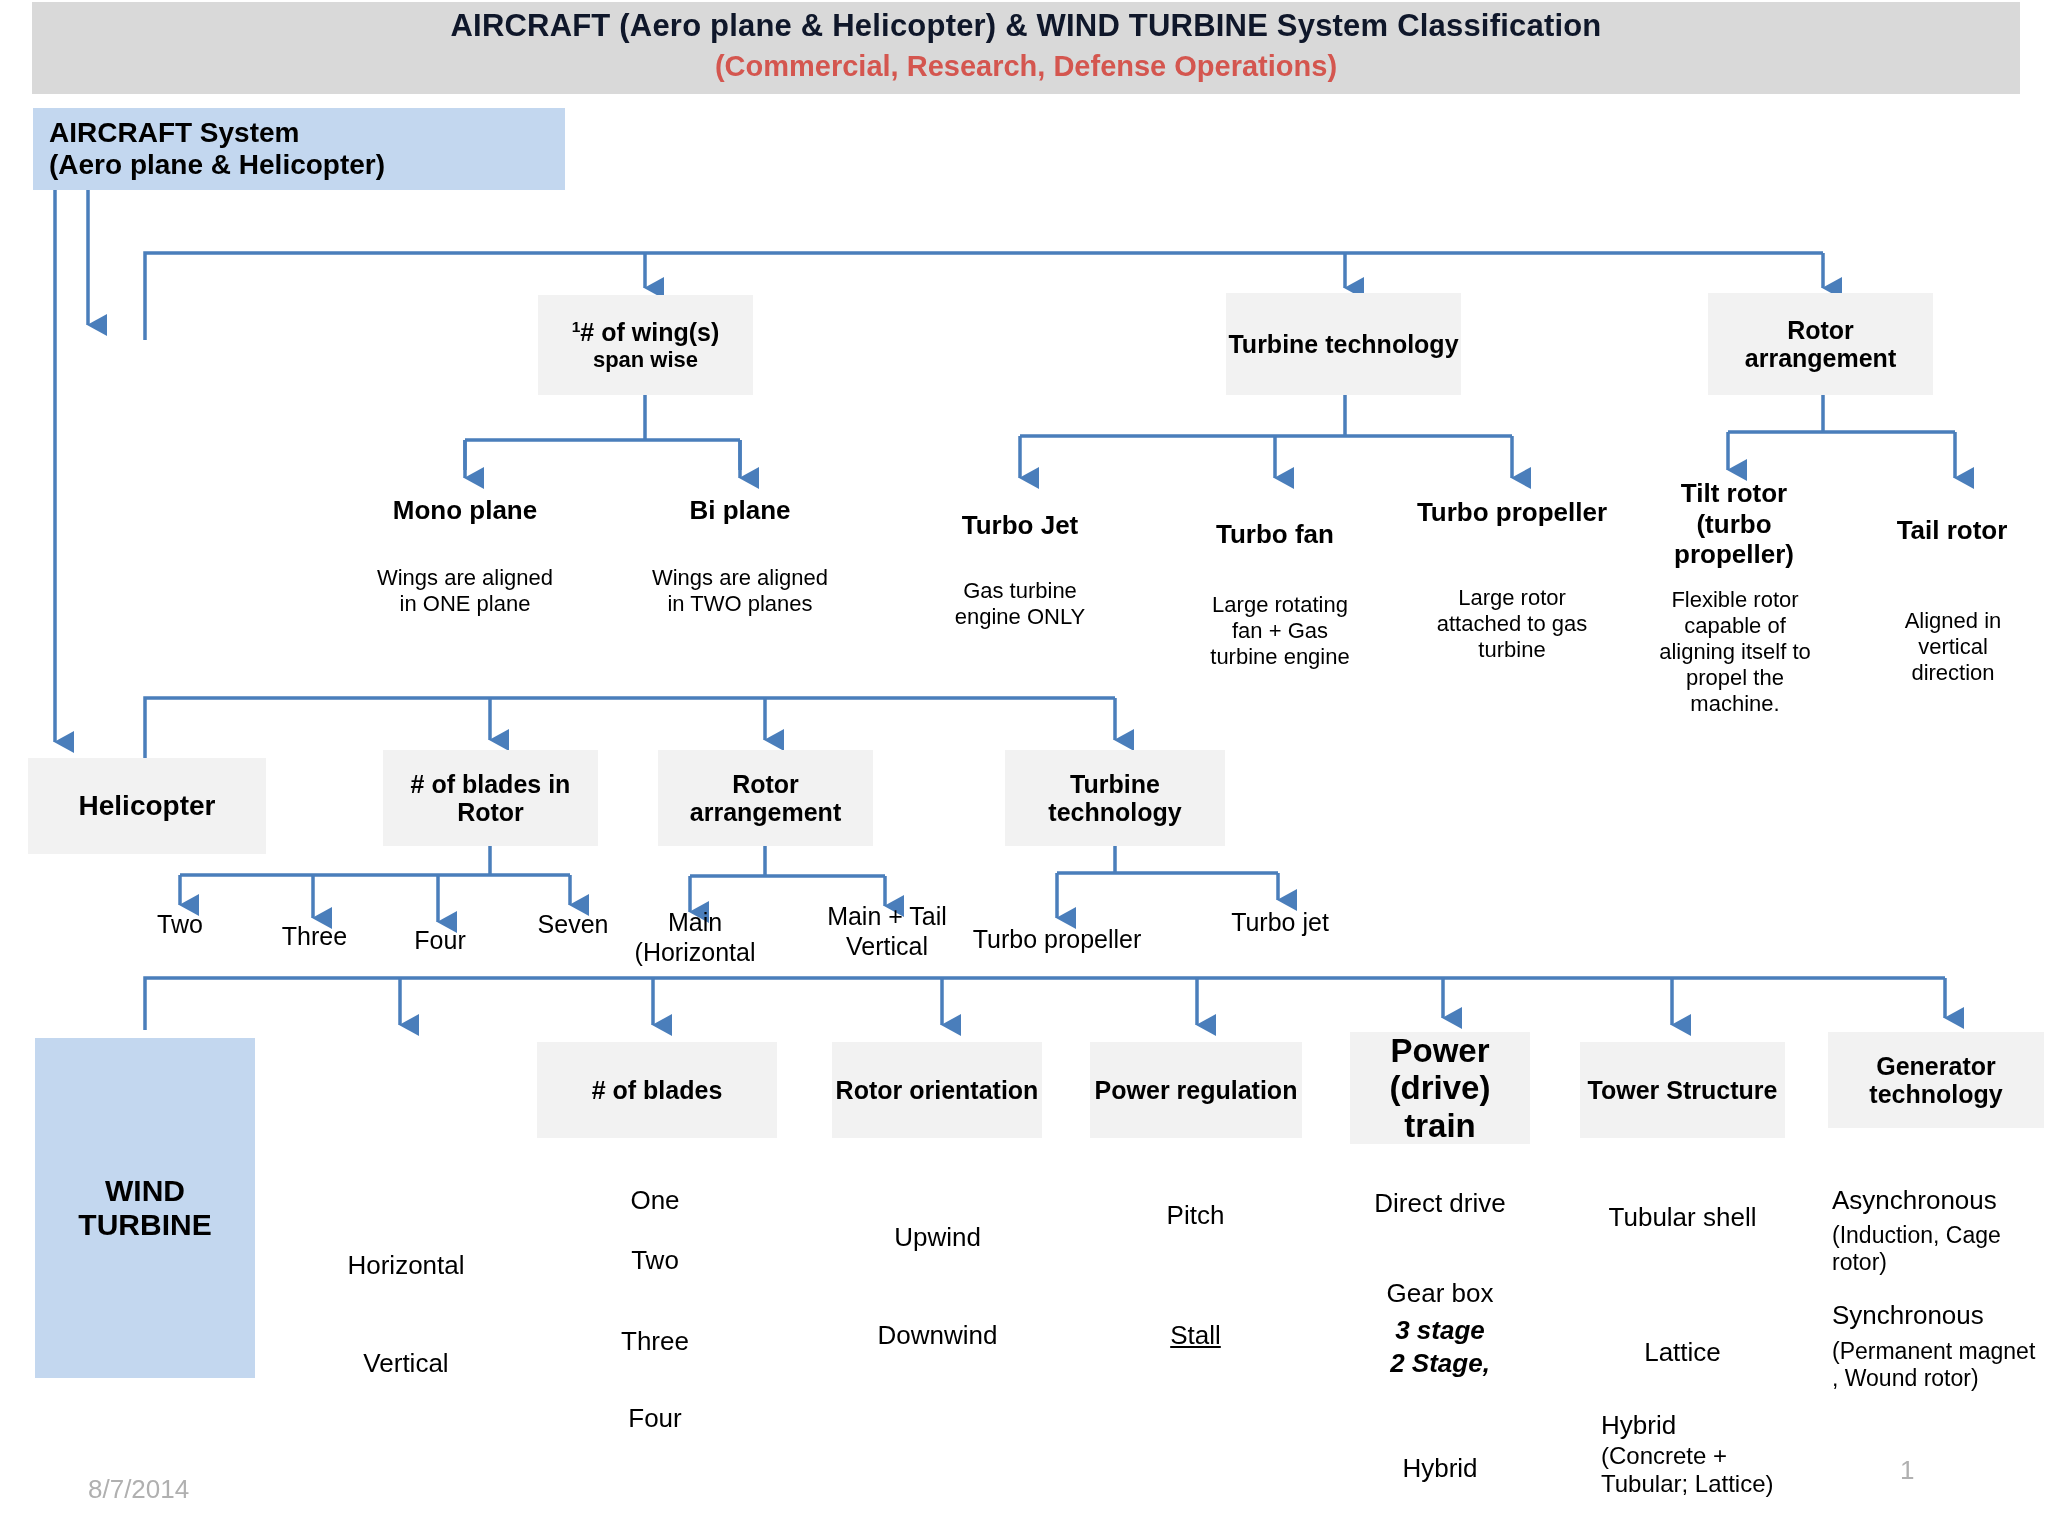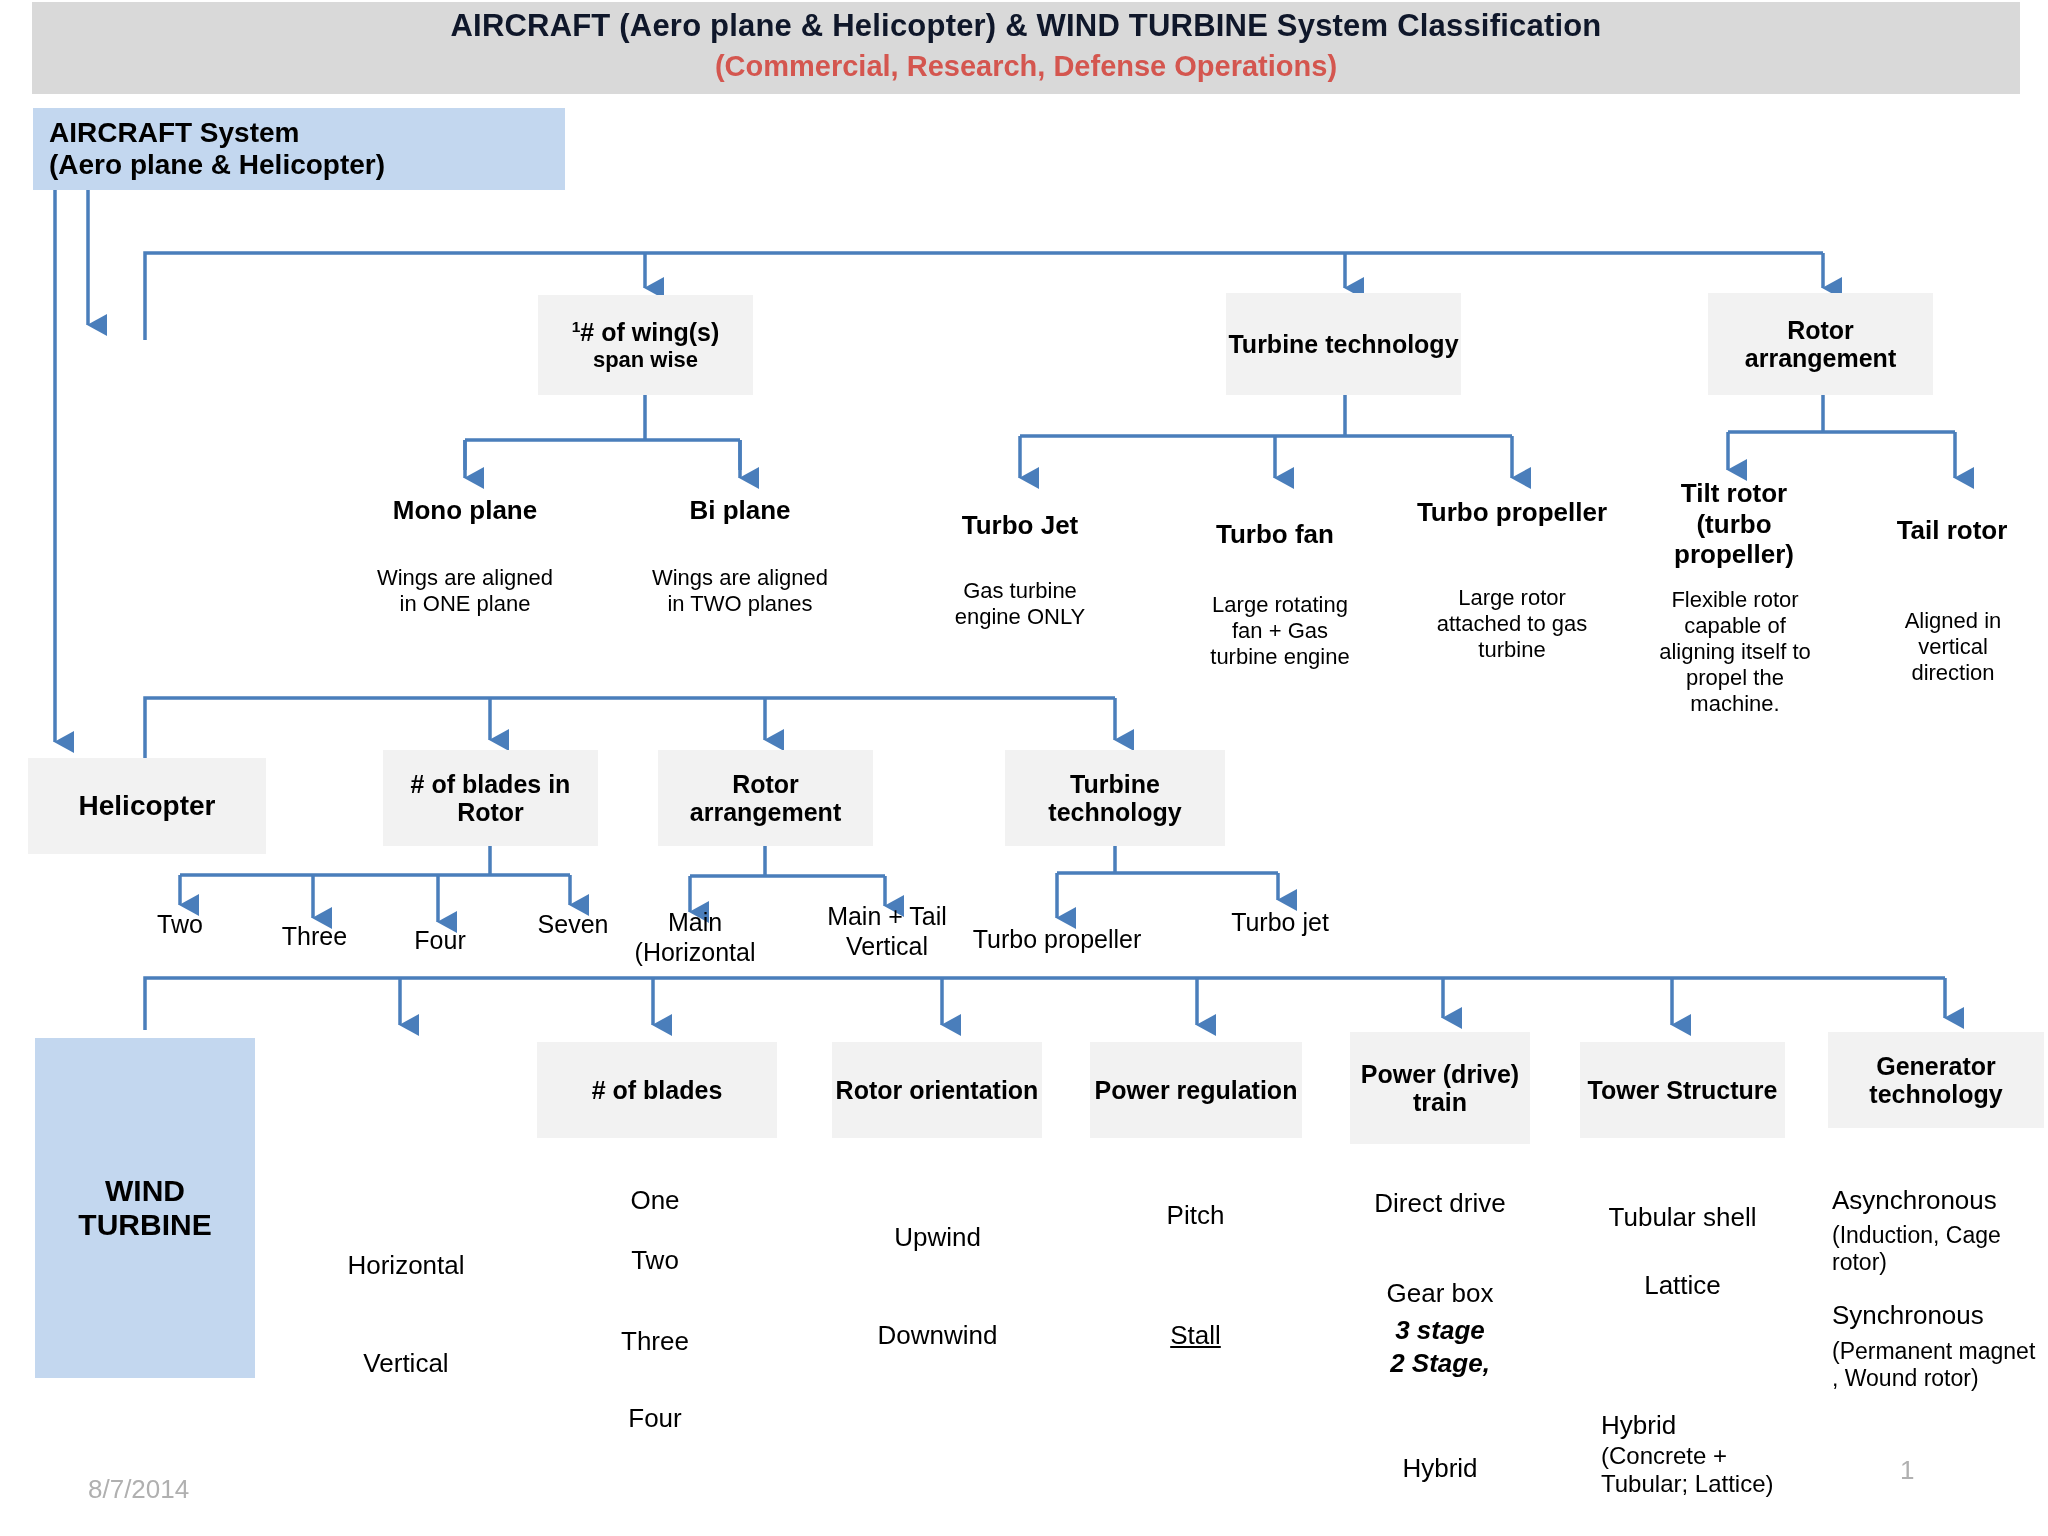--- a/index.html
+++ b/index.html
@@ -234,34 +234,34 @@
   </div>
   <div class="lbl" style="left:840px;top:1222px;width:195px;font-size:26px;">Upwind</div>
   <div class="lbl" style="left:840px;top:1320px;width:195px;font-size:26px;">Downwind</div>
 
   <div class="box" style="left:1090px;top:1042px;width:212px;height:96px;font-size:25px;">
     <div style="white-space:pre-line;">Power regulation</div>
   </div>
   <div class="lbl" style="left:1098px;top:1200px;width:195px;font-size:26px;">Pitch</div>
   <div class="lbl" style="left:1098px;top:1320px;width:195px;font-size:26px;text-decoration:underline;">Stall</div>
 
-  <div class="box" style="left:1350px;top:1032px;width:180px;height:112px;font-size:25px;">
+  <div class="box" style="left:1350px;top:1032px;width:180px;height:112px;font-size:33px;">
     <div style="white-space:pre-line;">Power (drive) train</div>
   </div>
   <div class="lbl" style="left:1340px;top:1188px;width:200px;font-size:26px;">Direct drive</div>
   <div class="lbl" style="left:1340px;top:1278px;width:200px;font-size:26px;">Gear box</div>
   <div class="lbl italic" style="left:1340px;top:1315px;width:200px;font-size:26px;">3 stage</div>
   <div class="lbl italic" style="left:1340px;top:1348px;width:200px;font-size:26px;">2 Stage,</div>
   <div class="lbl" style="left:1340px;top:1453px;width:200px;font-size:26px;">Hybrid</div>
 
   <div class="box" style="left:1580px;top:1042px;width:205px;height:96px;font-size:25px;">
     <div style="white-space:pre-line;">Tower Structure</div>
   </div>
   <div class="lbl" style="left:1580px;top:1202px;width:205px;font-size:26px;">Tubular shell</div>
-  <div class="lbl" style="left:1580px;top:1270px;width:205px;font-size:26px;">Lattice</div>
+  <div class="lbl" style="left:1580px;top:1337px;width:205px;font-size:26px;">Lattice</div>
   <div class="lbl left" style="left:1601px;top:1410px;width:210px;font-size:26px;">Hybrid</div>
   <div class="lbl left" style="left:1601px;top:1442px;width:215px;font-size:24px;">(Concrete + Tubular; Lattice)</div>
 
   <div class="box" style="left:1828px;top:1032px;width:216px;height:96px;font-size:25px;">
     <div style="white-space:pre-line;">Generator technology</div>
   </div>
   <div class="lbl left" style="left:1832px;top:1185px;width:216px;font-size:26px;">Asynchronous</div>
   <div class="lbl left" style="left:1832px;top:1222px;width:216px;font-size:23px;">(Induction, Cage rotor)</div>
   <div class="lbl left" style="left:1832px;top:1300px;width:216px;font-size:26px;">Synchronous</div>
   <div class="lbl left" style="left:1832px;top:1338px;width:216px;font-size:23px;">(Permanent magnet , Wound rotor)</div>

